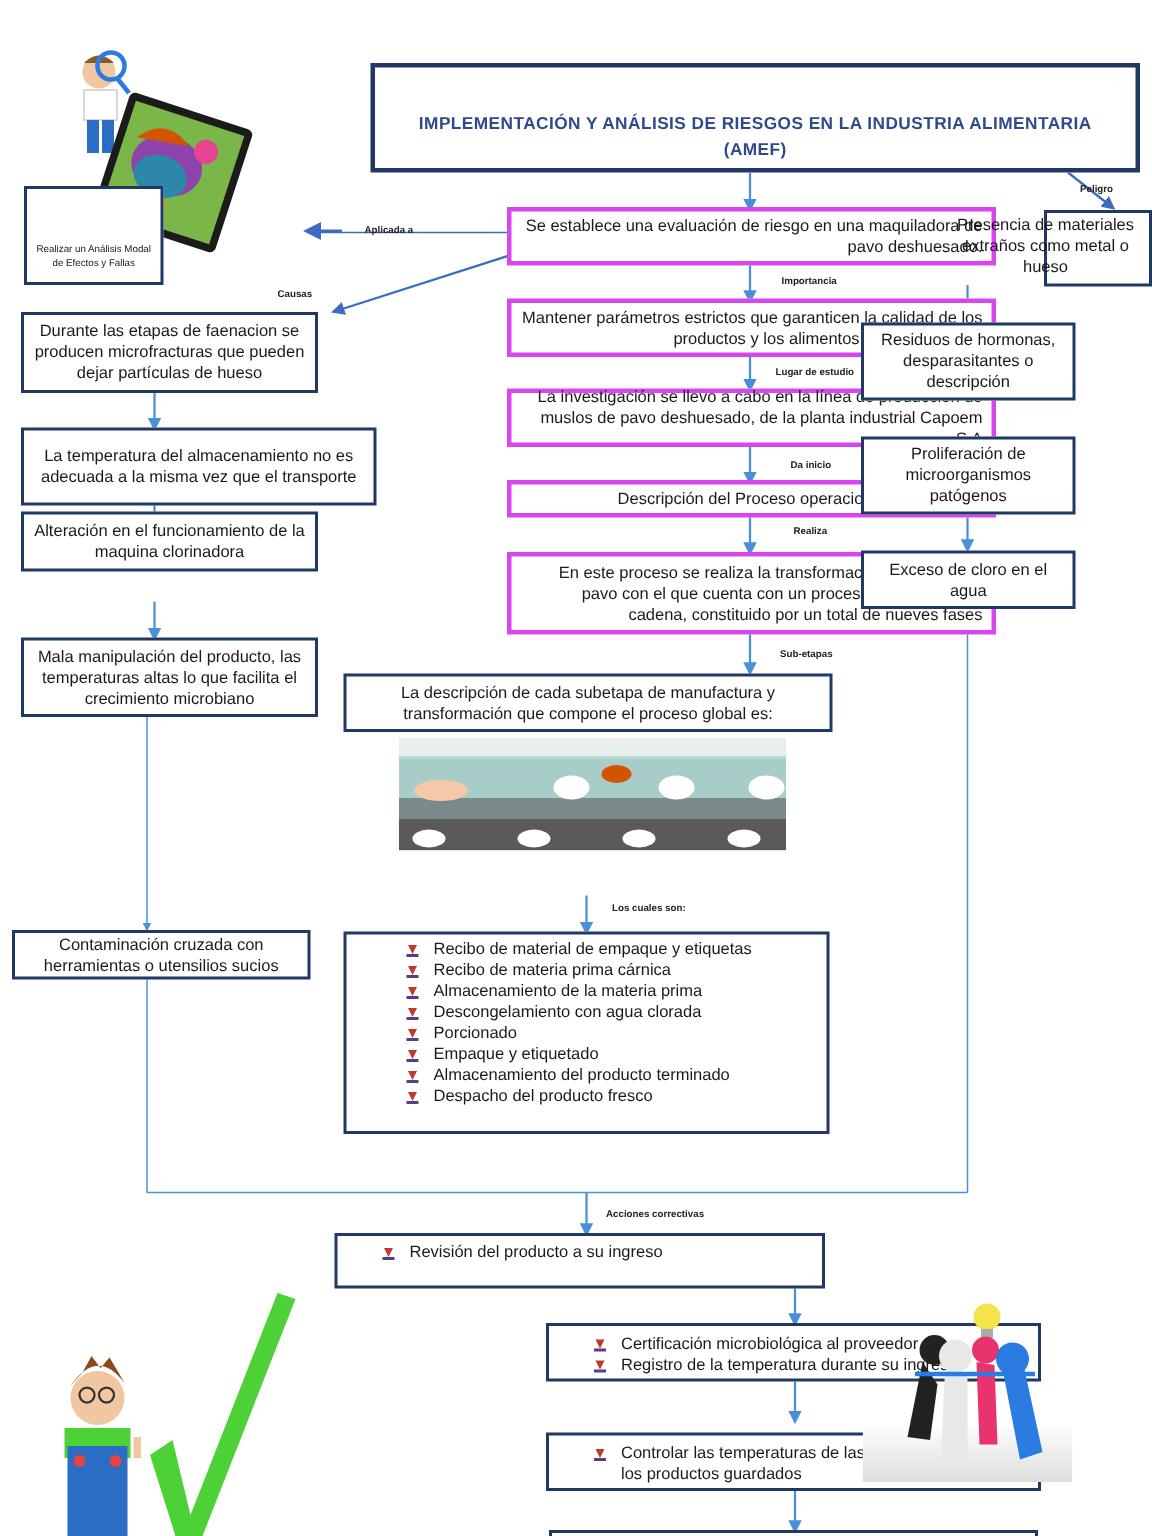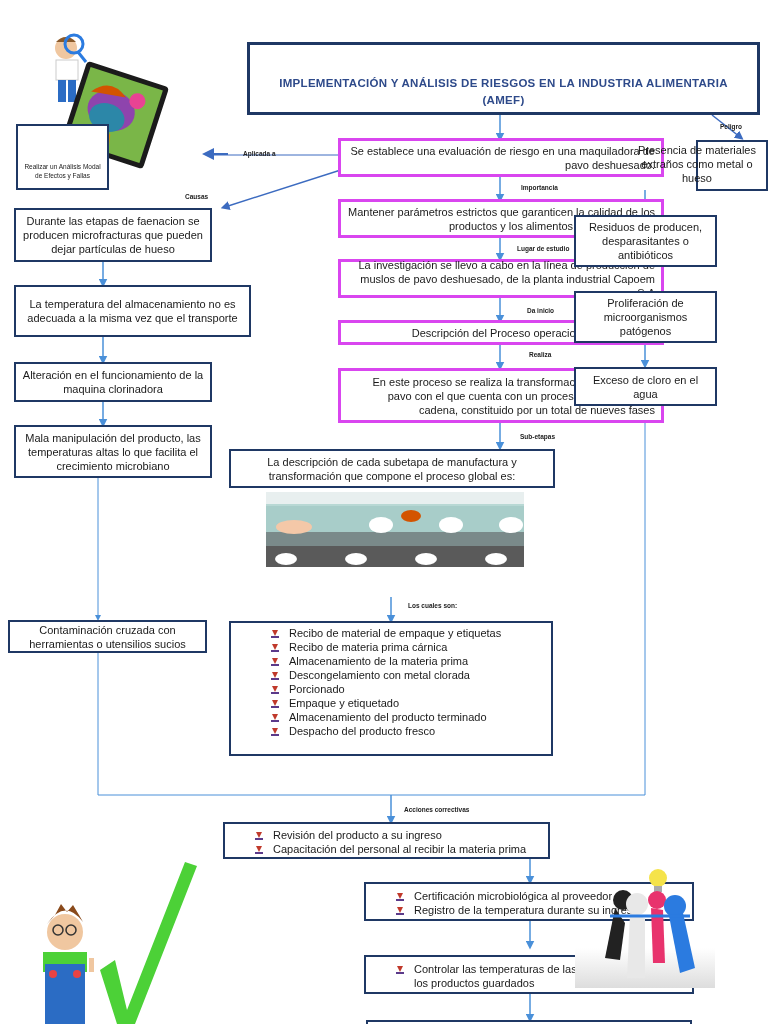--- a/index.html
+++ b/index.html
@@ -146,36 +146,36 @@
     <ellipse cx="90" cy="67" rx="11" ry="6" fill="#fff"></ellipse>
     <ellipse cx="160" cy="67" rx="11" ry="6" fill="#fff"></ellipse>
     <ellipse cx="230" cy="67" rx="11" ry="6" fill="#fff"></ellipse>
   </svg>
 </div>
 
 <div class="box" style="left:696px;top:140px;width:72px;height:51px;"></div>
 <div style="position:absolute;left:632px;top:143px;width:130px;font-size:11px;line-height:14px;text-align:center;">Presencia de materiales extraños como metal o hueso</div>
 
 <div class="box" style="left:574px;top:215px;width:143px;height:52px;">
-  <span>Residuos de producen, desparasitantes o antibióticos</span>
+  <span>Residuos de hormonas, desparasitantes o descripción</span>
 </div>
 <div class="box" style="left:574px;top:291px;width:143px;height:52px;">
   <span>Proliferación de microorganismos patógenos</span>
 </div>
 <div class="box" style="left:574px;top:367px;width:143px;height:39px;align-items:flex-start;padding-top:4px;">
   <span>Exceso de cloro en el agua</span>
 </div>
 
 <div class="box" style="left:14px;top:208px;width:198px;height:54px;">
   <span>Durante las etapas de faenacion se producen microfracturas que pueden dejar partículas de hueso</span>
 </div>
 <div class="box" style="left:14px;top:285px;width:237px;height:52px;">
   <span>La temperatura del almacenamiento no es adecuada a la misma vez que el transporte</span>
 </div>
-<div class="box" style="left:14px;top:362px;width:198px;height:40px;">
+<div class="box" style="left:14px;top:341px;width:198px;height:40px;">
   <span>Alteración en el funcionamiento de la maquina clorinadora</span>
 </div>
 <div class="box" style="left:14px;top:425px;width:198px;height:53px;">
   <span>Mala manipulación del producto, las temperaturas altas lo que facilita el crecimiento microbiano</span>
 </div>
 <div class="box" style="left:8px;top:620px;width:199px;height:33px;">
   <span>Contaminación cruzada con herramientas o utensilios sucios</span>
 </div>
 
 <div class="list" style="left:229px;top:621px;width:324px;height:135px;padding:3px 0 0 38px;">
@@ -187,21 +187,21 @@
     <li>
         <span class="bullet"></span>
         <span>Recibo de materia prima cárnica</span>
       </li>
     <li>
         <span class="bullet"></span>
         <span>Almacenamiento de la materia prima</span>
       </li>
     <li>
         <span class="bullet"></span>
-        <span>Descongelamiento con metal clorada</span>
+        <span>Descongelamiento con agua clorada</span>
       </li>
     <li>
         <span class="bullet"></span>
         <span>Porcionado</span>
       </li>
     <li>
         <span class="bullet"></span>
         <span>Empaque y etiquetado</span>
       </li>
     <li>
@@ -213,24 +213,20 @@
         <span>Despacho del producto fresco</span>
       </li>
   </ul>
 </div>
 
 <div class="list" style="left:223px;top:822px;width:327px;height:37px;padding:4px 0 0 28px;">
   <ul>
     <li>
         <span class="bullet"></span>
         <span>Revisión del producto a su ingreso</span>
-      </li>
-    <li>
-        <span class="bullet"></span>
-        <span>Capacitación del personal al recibir la materia prima</span>
       </li>
   </ul>
 </div>
 <div class="list" style="left:364px;top:882px;width:330px;height:39px;padding:5px 0 0 28px;">
   <ul>
     <li>
         <span class="bullet"></span>
         <span>Certificación microbiológica al proveedor</span>
       </li>
     <li>

